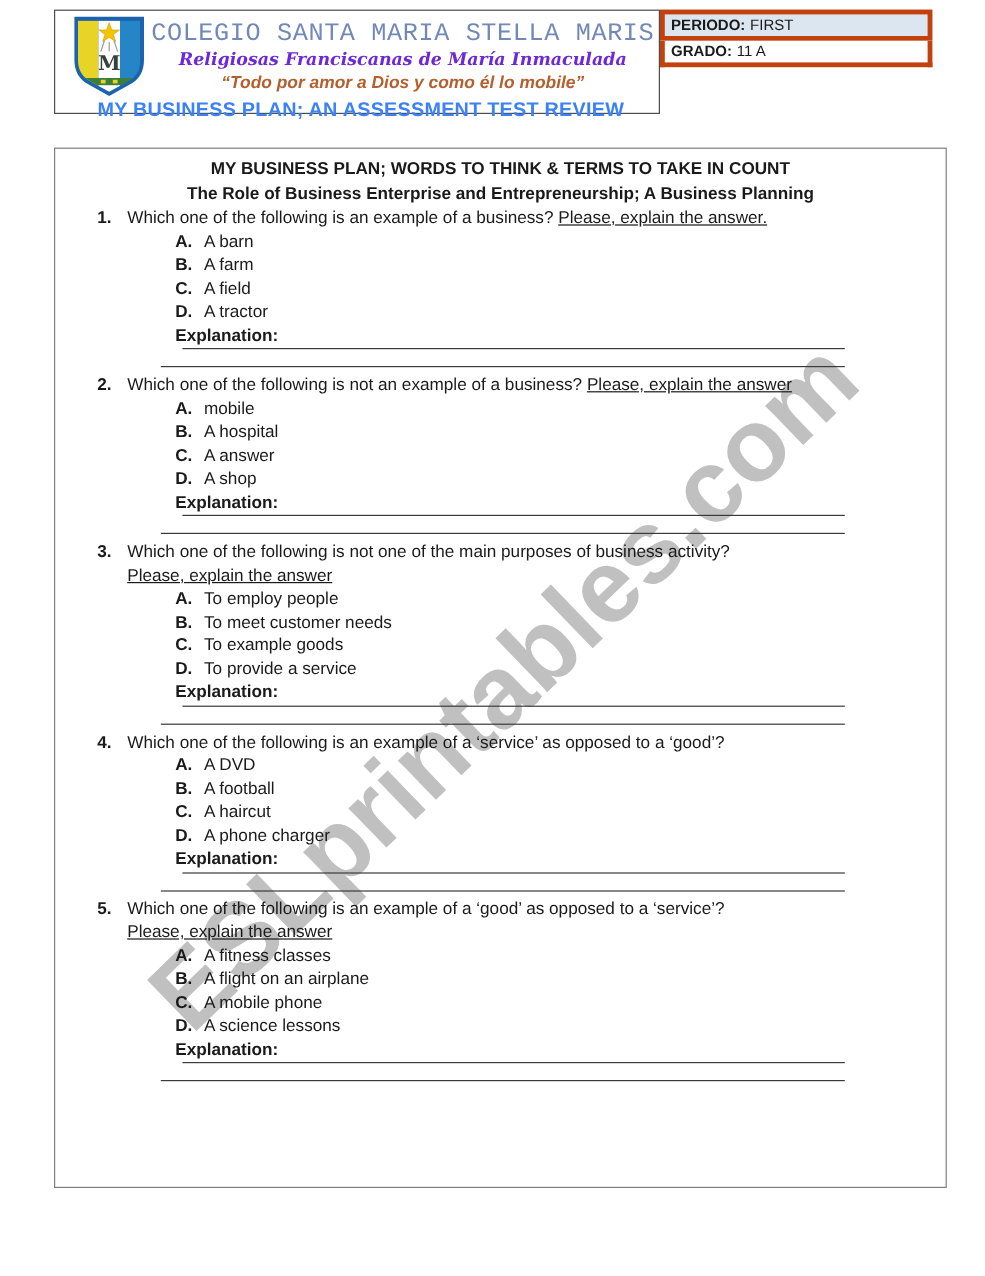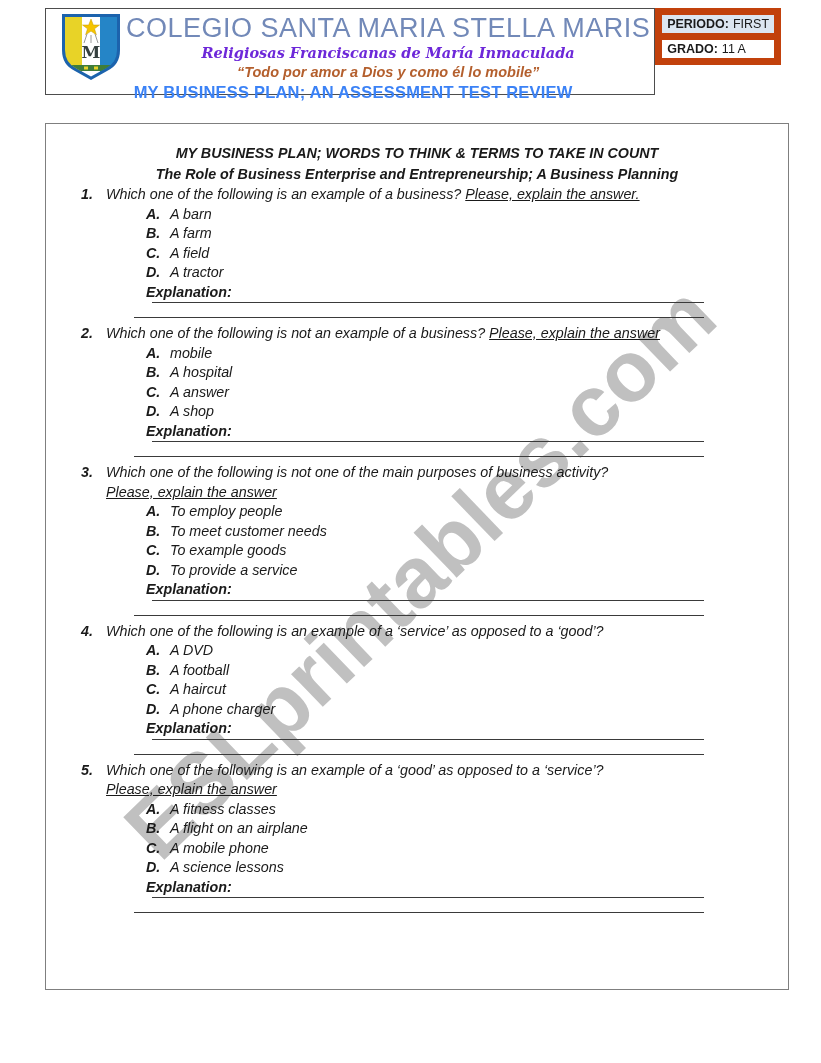--- a/index.html
+++ b/index.html
@@ -35,24 +35,25 @@
     flex: 1;
     border: 1px solid #4d4d4d;
     display: flex;
     flex-direction: column;
     padding: 3px 4px 1px 10px;
   }
   .header-left-top { display: flex; align-items: center; flex: 1; }
   .logo-wrap { width: 70px; display: flex; justify-content: center; }
   .school-block { flex: 1; text-align: center; line-height: 1.15; }
   .school-name {
-    font-size: 27px;
+    font-size: 21px;
     color: #7289b8;
     letter-spacing: 0.5px;
     white-space: nowrap;
+    font-family: Liberation Mono, monospace;
   }
   .school-subtitle {
     font-family: "DejaVu Serif", serif;
     font-style: italic;
     font-weight: bold;
     font-size: 14.5px;
     color: #6d28d9;
     margin-top: 1px;
   }
   .school-motto {
@@ -65,40 +66,39 @@
   .doc-title {
     text-align: center;
     font-weight: bold;
     font-size: 16.5px;
     color: #3b82f6;
     letter-spacing: 0.2px;
     margin-top: 1px;
   }
   .header-right { width: 238px; display: flex; flex-direction: column; }
   .info-row {
-    border: 7px solid #c2410c;
+    border: 4px solid #c2410c;
     font-size: 12.5px;
     padding: 2px 5px;
     display: flex;
     align-items: center;
     background: #ffffff;
   }
   .info-row + .info-row { border-top: none; }
   .info-row.shaded { background: #dce6f1; }
   .info-row.tall { flex: 1; }
   .info-label { font-weight: bold; }
   .info-value { margin-left: 4px; }
 
   
   .body-box {
     margin: 28px 32px 0 45px;
     border: 1px solid #7f7f7f;
     height: 867px;
-    padding-top: 19px;
-    font-style: italic;
+    padding-top: 7px;
     font-size: 14.3px;
     line-height: 19.5px;
   }
   .ws-title, .ws-subtitle {
     text-align: center;
     font-weight: bold;
     line-height: 21px;
   }
   .q-block { margin-bottom: 6px; }
   .q-line { display: flex; padding-left: 35px; }

